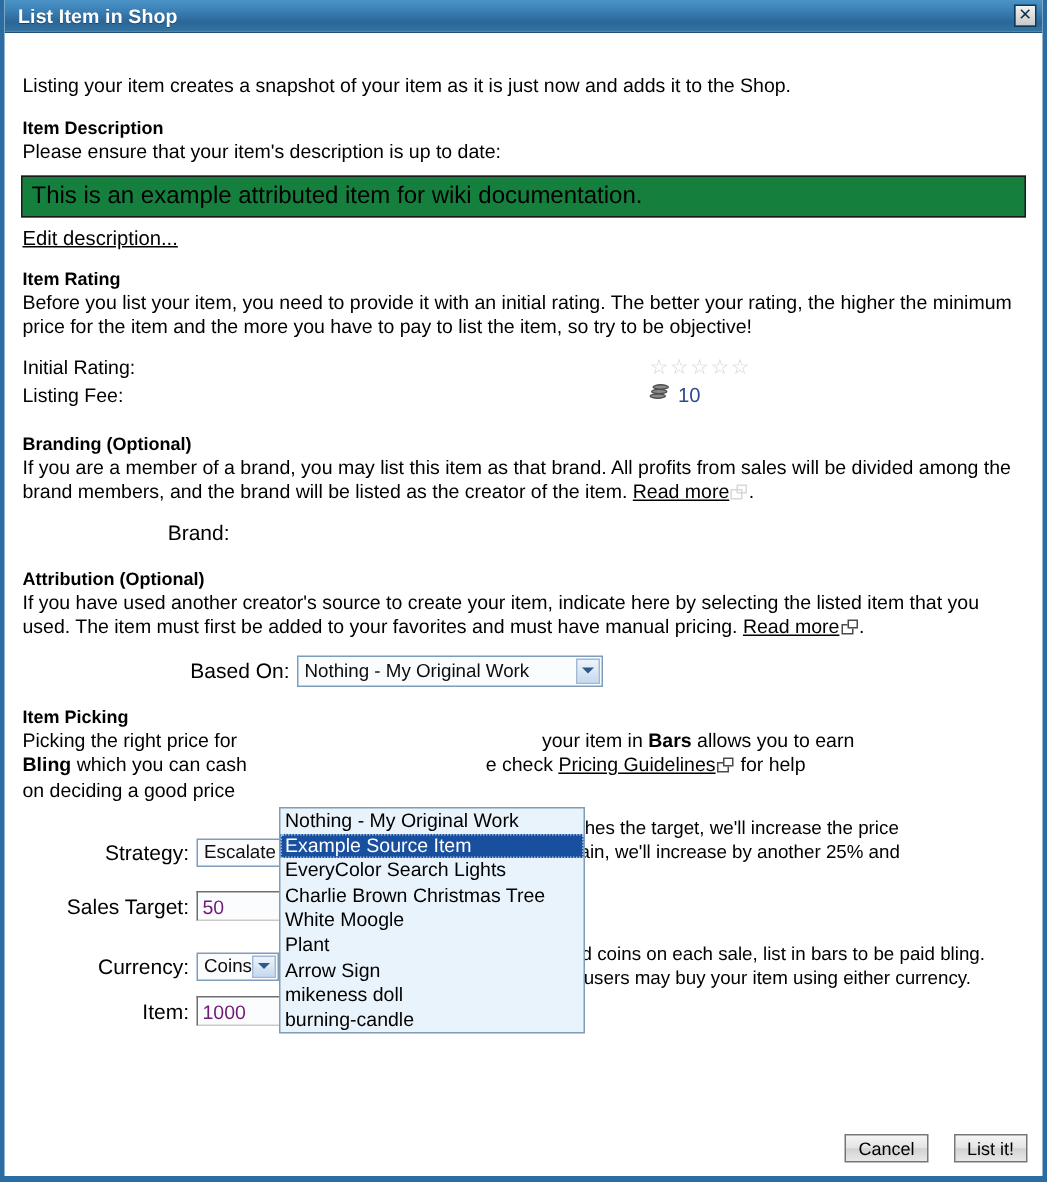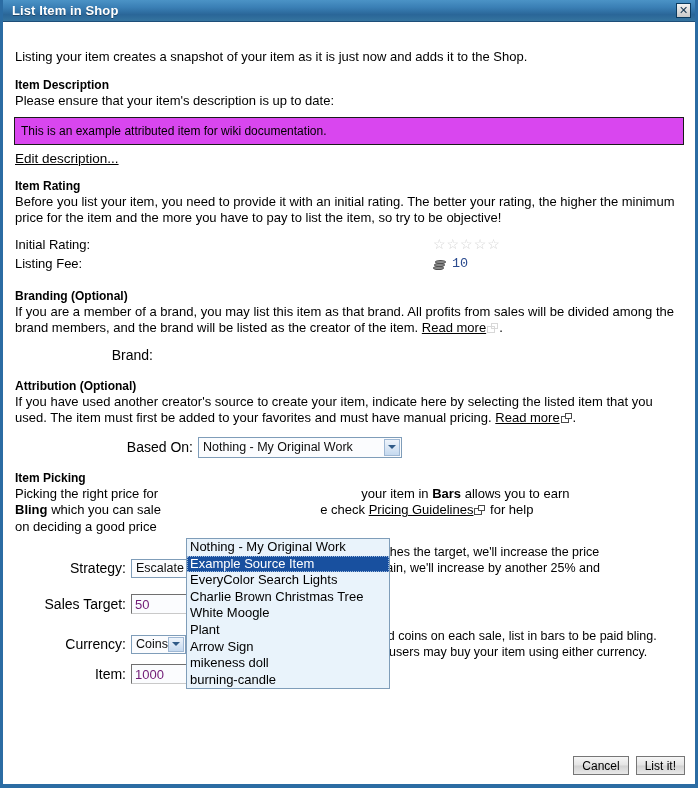--- a/index.html
+++ b/index.html
@@ -112,46 +112,46 @@
     border: 1px solid #4a4a4a;
     background: #ffffff;
   }
   .ext-icon.faint::before, .ext-icon.faint::after { border-color: #d8d8d8; background: transparent; }
 
   
   .desc-box {
     margin: 7px 1px 0 1px;
     height: 28px;
     border: 1px solid #1a1a1a;
-    background: #d946ef;
+    background: #15803d;
     display: flex;
     align-items: center;
     padding: 0 6px;
     box-sizing: border-box;
-    font-size: 12px;
+    font-size: 16px;
   }
   .edit-desc {
     display: inline-block;
     margin: 6px 0 0 2px;
     font-size: 13.5px;
   }
 
   .gap-sm { height: 13px; }
   .gap-md { height: 16px; }
 
   
   .kv-row {
     display: flex;
     align-items: center;
     margin-left: 2px;
     height: 19px;
   }
   .kv-label { width: 418px; font-size: 13px; }
   .stars { color: #d4d4d4; font-size: 14px; letter-spacing: 1px; }
-  .fee { display: flex; align-items: flex-end; gap: 6px; font-family: Liberation Mono, monospace; }
+  .fee { display: flex; align-items: flex-start; gap: 6px; }
   .coin-icon {
     display: inline-block;
     width: 13px; height: 11px;
     position: relative;
   }
   .coin-icon i {
     position: absolute;
     display: block;
     width: 11px; height: 4px;
     border-radius: 50%;
@@ -246,21 +246,21 @@
     outline: 1px dotted #9cb9dd;
     outline-offset: -1px;
   }
 
   
   .footer {
     position: absolute;
     right: 10px;
     bottom: 9px;
     display: flex;
-    gap: 7px;
+    gap: 17px;
   }
   .btn {
     min-width: 48px;
     height: 19px;
     background: linear-gradient(to bottom, #f6f6f6 0%, #e4e4e4 48%, #d2d2d2 52%, #e8e8e8 100%);
     border: 1px solid #767676;
     font-size: 12px;
     font-family: "Liberation Sans", sans-serif;
     color: #000;
     cursor: pointer;
@@ -345,21 +345,21 @@
 
     
     <div class="section-head">Item Picking</div>
     <div class="para wide" style="position:relative">
       <span>Picking the right price for</span>
       <span style="display:inline-block;width:196px"></span>
       <span>your item in</span>
       <b class="strong">Bars</b>
       <span>allows you to earn</span><br>
       <b class="strong">Bling</b>
-      <span>which you can sale</span>
+      <span>which you can cash</span>
       <span style="display:inline-block;width:152px"></span>
       <span>e check</span>
       <a class="link">Pricing Guidelines</a><span class="ext-icon"></span>
       <span>for help</span><br>
       <span>on deciding a good price</span>
     </div>
 
     
     <div class="field-row" style="margin-top:9px">
       <span class="field-label" style="width:113px">Strategy:</span>

